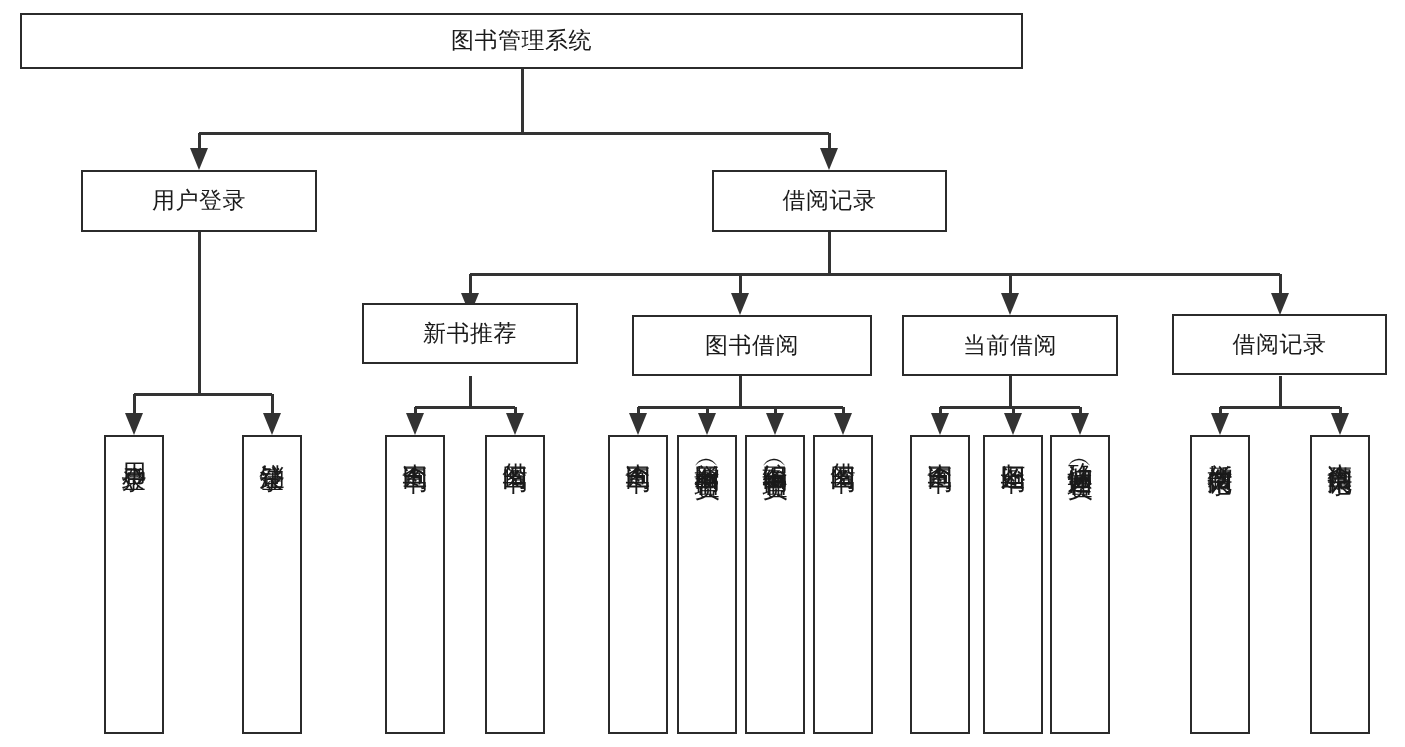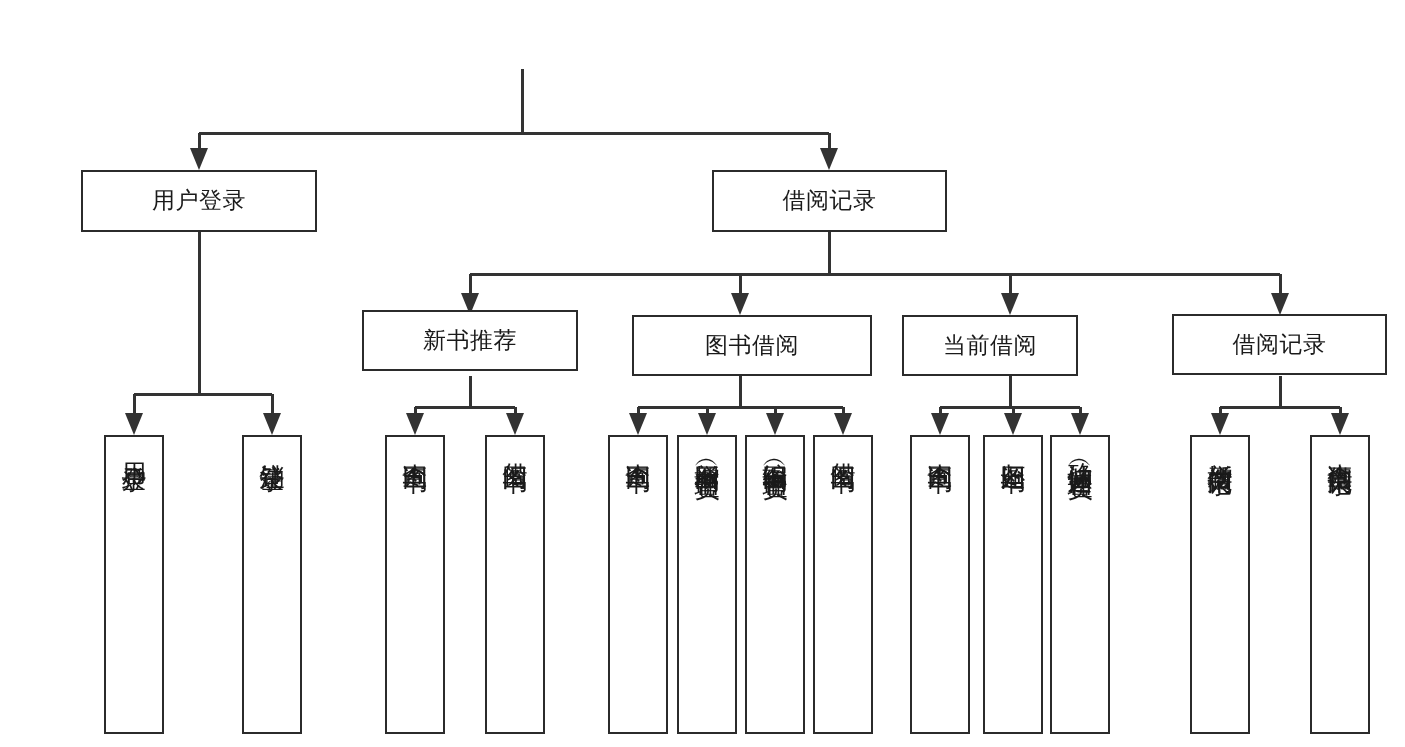--- a/index.html
+++ b/index.html
@@ -122,35 +122,38 @@
       <line x1="1080" y1="407" x2="1080" y2="415" stroke="#333333" stroke-width="3" shape-rendering="crispEdges"></line>
       <polygon points="1071,413 1089,413 1080,435" fill="#333333"></polygon>
       <line x1="1280" y1="376" x2="1280" y2="407" stroke="#333333" stroke-width="3" shape-rendering="crispEdges"></line>
       <line x1="1220" y1="407" x2="1340" y2="407" stroke="#333333" stroke-width="3" shape-rendering="crispEdges"></line>
       <line x1="1220" y1="407" x2="1220" y2="415" stroke="#333333" stroke-width="3" shape-rendering="crispEdges"></line>
       <polygon points="1211,413 1229,413 1220,435" fill="#333333"></polygon>
       <line x1="1340" y1="407" x2="1340" y2="415" stroke="#333333" stroke-width="3" shape-rendering="crispEdges"></line>
       <polygon points="1331,413 1349,413 1340,435" fill="#333333"></polygon>
     </svg>
 
+  <div class="node-box node-horizontal" id="node-root" style="left: 20px; top: 13px; width: 1003px; height: 56px;">
+    <span class="node-label">图书管理系统</span>
+  </div>
 
   <div id="node-layer">
       <div class="node-box node-horizontal" style="border-color: rgb(43, 43, 43); background: rgb(255, 255, 255); left: 81px; top: 170px; width: 236px; height: 62px;">
         <span class="node-label" style="color: rgb(26, 26, 26);">用户登录</span>
       </div>
       <div class="node-box node-horizontal" style="border-color: rgb(43, 43, 43); background: rgb(255, 255, 255); left: 712px; top: 170px; width: 235px; height: 62px;">
         <span class="node-label" style="color: rgb(26, 26, 26);">借阅记录</span>
       </div>
-      <div class="node-box node-horizontal" style="border-color: rgb(43, 43, 43); background: rgb(255, 255, 255); left: 362px; top: 310px; width: 216px; height: 61px;">
+      <div class="node-box node-horizontal" style="border-color: rgb(43, 43, 43); background: rgb(255, 255, 255); left: 362px; top: 303px; width: 216px; height: 61px;">
         <span class="node-label" style="color: rgb(26, 26, 26);">新书推荐</span>
       </div>
       <div class="node-box node-horizontal" style="border-color: rgb(43, 43, 43); background: rgb(255, 255, 255); left: 632px; top: 315px; width: 240px; height: 61px;">
         <span class="node-label" style="color: rgb(26, 26, 26);">图书借阅</span>
       </div>
-      <div class="node-box node-horizontal" style="border-color: rgb(43, 43, 43); background: rgb(255, 255, 255); left: 902px; top: 315px; width: 176px; height: 61px;">
+      <div class="node-box node-horizontal" style="border-color: rgb(43, 43, 43); background: rgb(255, 255, 255); left: 902px; top: 315px; width: 216px; height: 61px;">
         <span class="node-label" style="color: rgb(26, 26, 26);">当前借阅</span>
       </div>
       <div class="node-box node-horizontal" style="border-color: rgb(43, 43, 43); background: rgb(255, 255, 255); left: 1172px; top: 314px; width: 215px; height: 61px;">
         <span class="node-label" style="color: rgb(26, 26, 26);">借阅记录</span>
       </div>
       <div class="node-box node-vertical" style="border-color: rgb(43, 43, 43); background: rgb(255, 255, 255); left: 104px; top: 435px; width: 60px; height: 299px;">
         <span class="node-label" style="color: rgb(26, 26, 26);">用户登录</span>
       </div>
       <div class="node-box node-vertical" style="border-color: rgb(43, 43, 43); background: rgb(255, 255, 255); left: 242px; top: 435px; width: 60px; height: 299px;">
         <span class="node-label" style="color: rgb(26, 26, 26);">注销登录</span>

